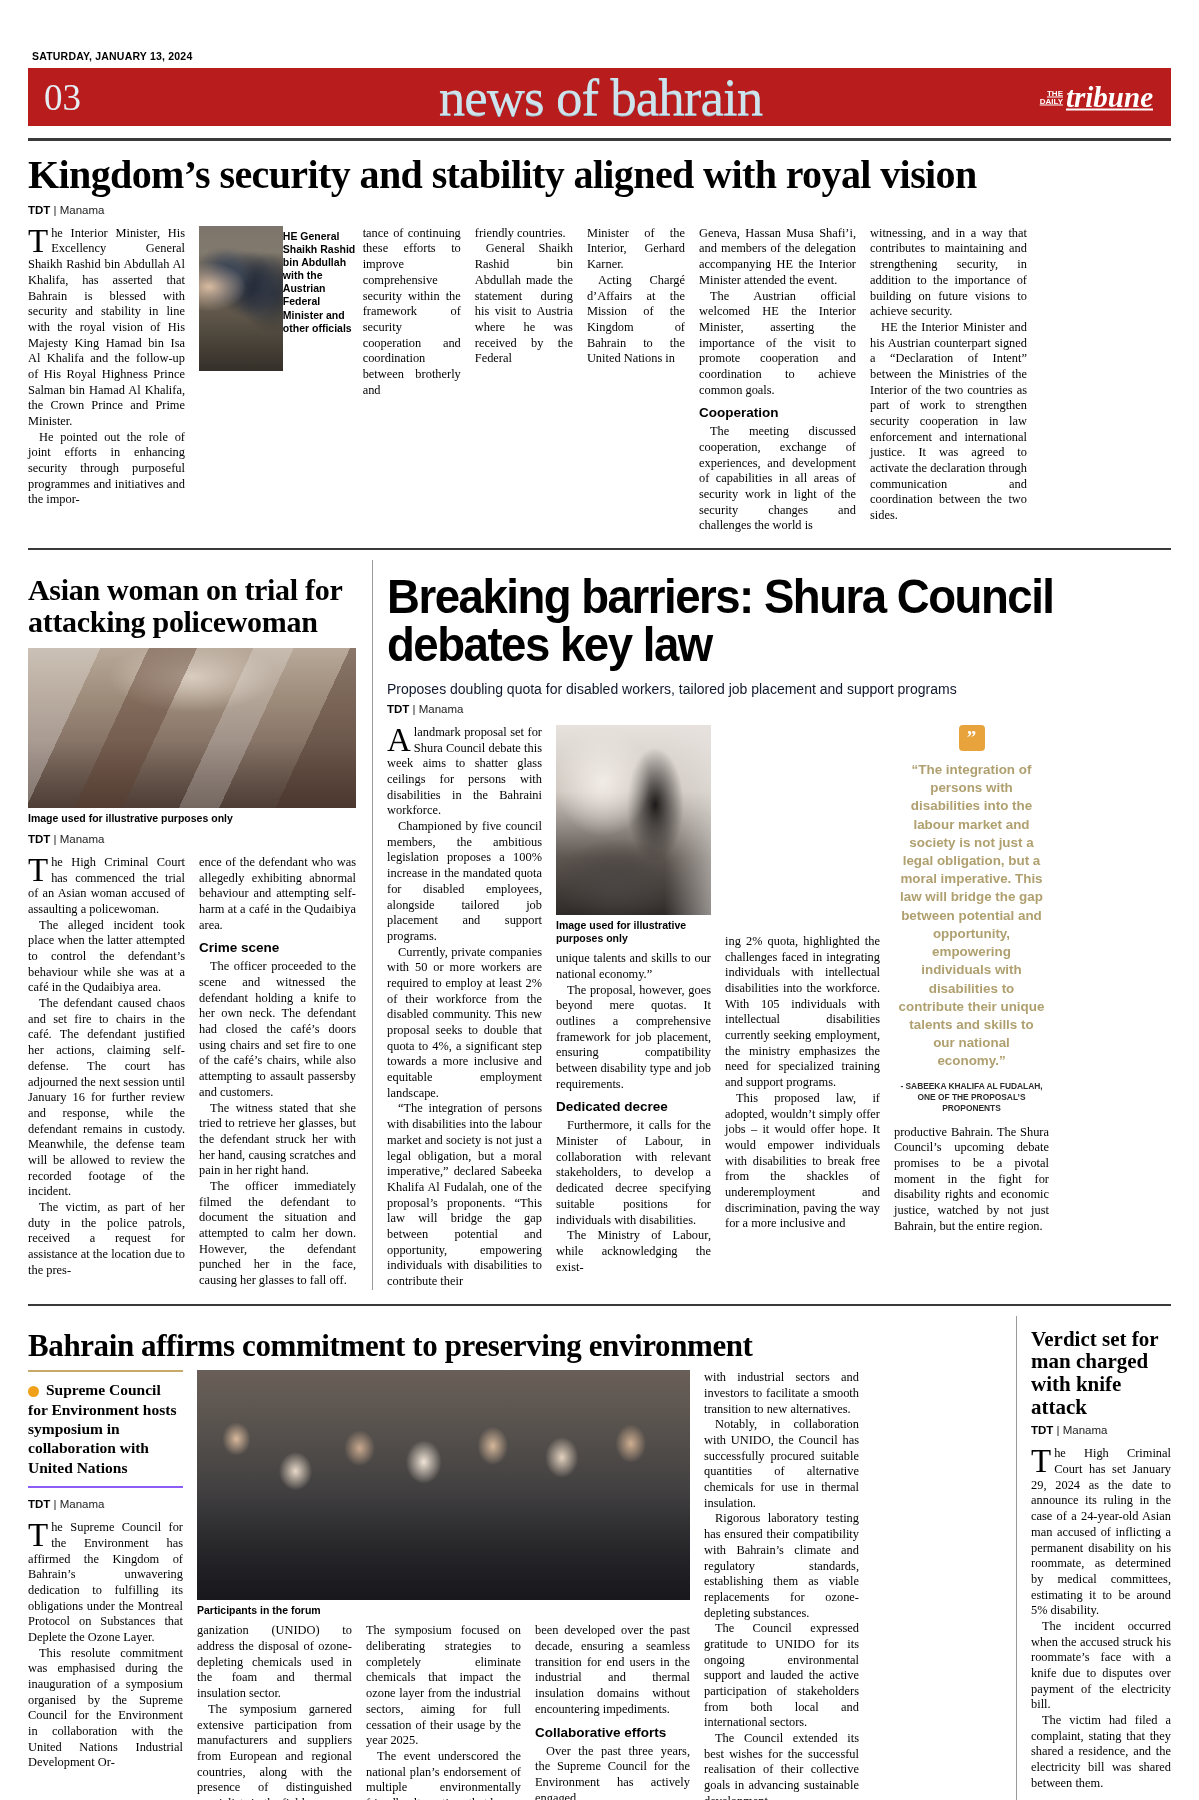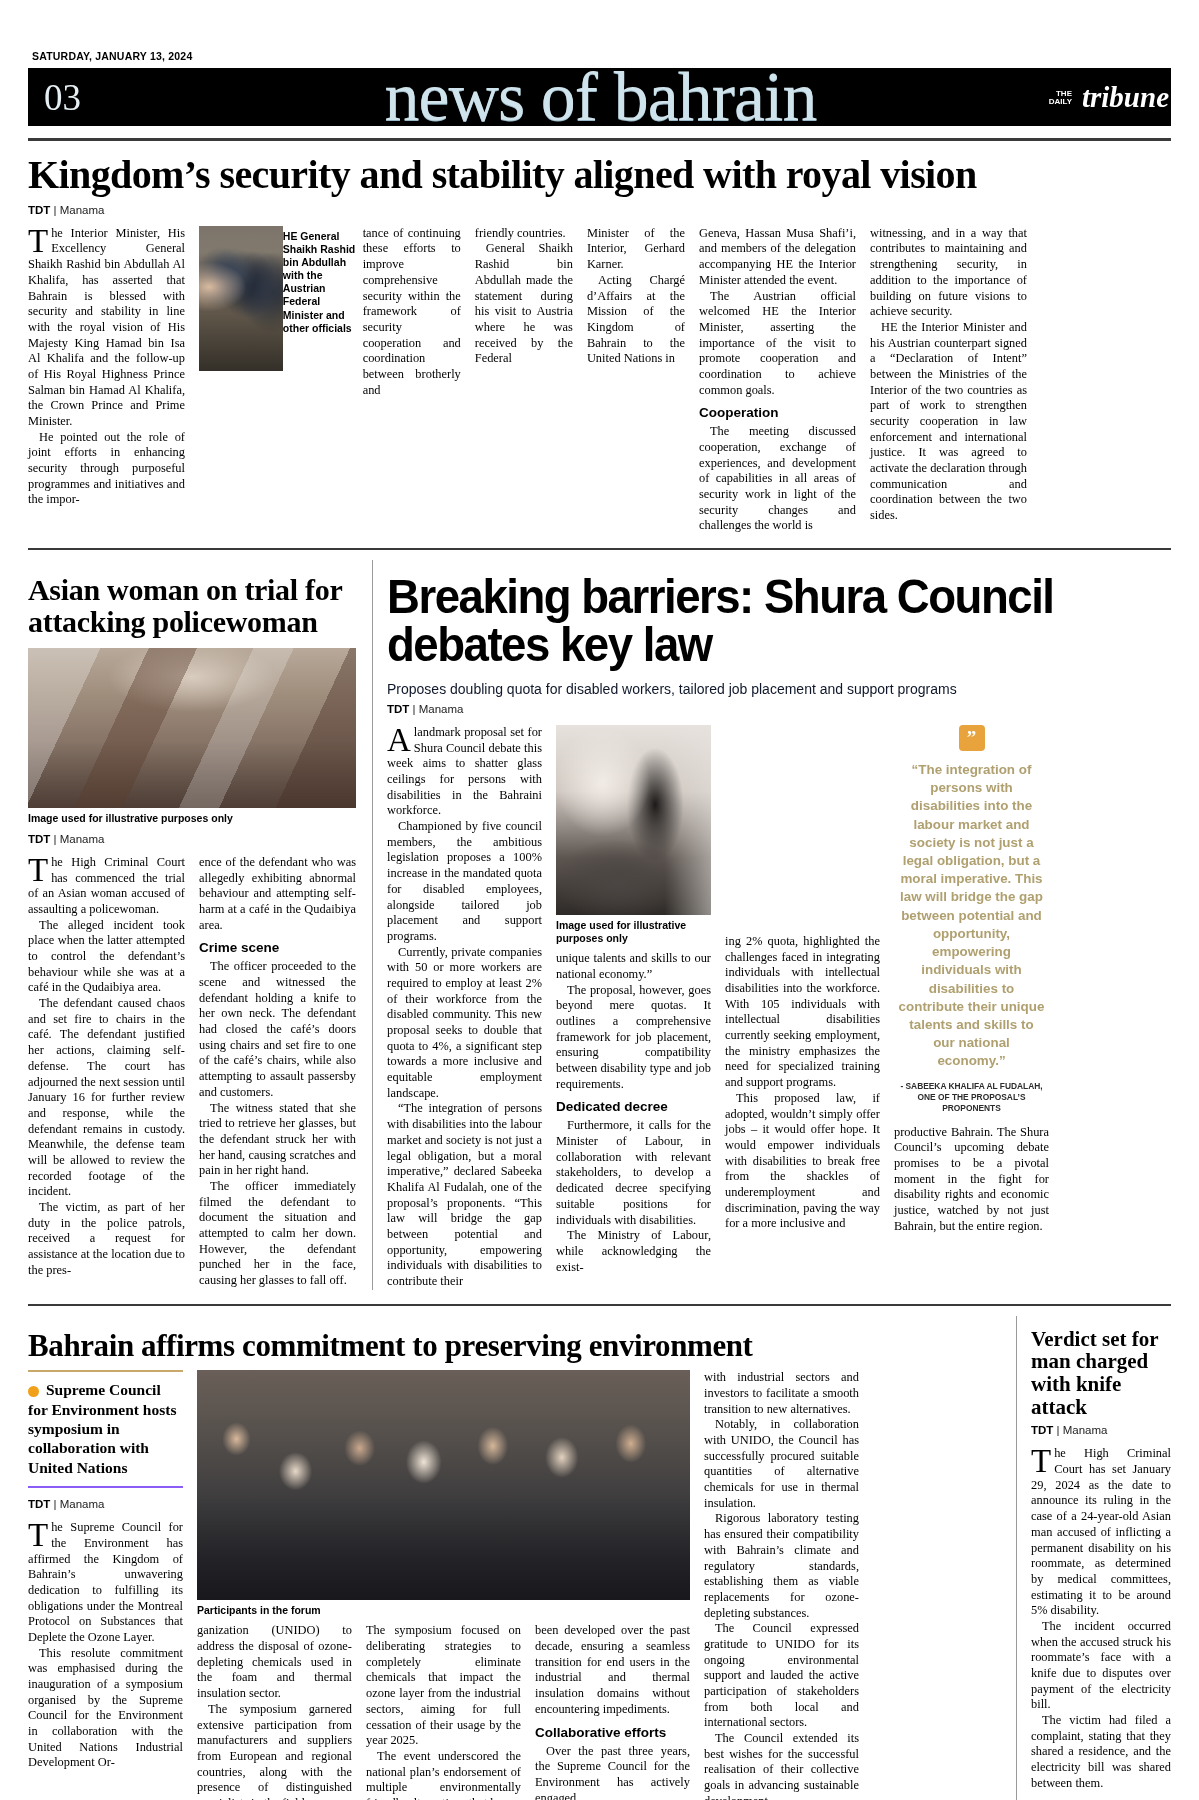--- a/index.html
+++ b/index.html
@@ -13,37 +13,37 @@
   }
   .page { position:relative; width:1199px; height:1420px; padding:0 28px; }
 
   
   .dateline {
     font-family:"Liberation Sans", sans-serif;
     font-weight:700; font-size:10.5px; letter-spacing:.2px;
     padding:50px 0 6px 4px;
   }
   .masthead {
-    position:relative; height:58px; background:#000000;
+    position:relative; height:58px; background:#b91c1c;
     display:flex; align-items:center;
   }
   .masthead .pagenum {
     font-family:"Liberation Serif", serif;
     font-size:37px; color:#e4eef3; line-height:1;
     padding-left:16px; width:210px;
   }
   .masthead .wordmark {
     position:absolute; left:2px; right:0; text-align:center;
     font-family:"Liberation Serif", serif;
-    font-size:70px; color:#cfe3ec; letter-spacing:-1px;
+    font-size:53px; color:#cfe3ec; letter-spacing:-1px;
     text-shadow:0 1px 0 #98b7c6;
   }
   .masthead .brand {
-    position:absolute; right:2px; top:50%; transform:translateY(-50%);
-    display:flex; align-items:center; gap:10px; color:#fff;
+    position:absolute; right:18px; top:50%; transform:translateY(-50%);
+    display:flex; align-items:center; gap:3px; color:#fff;text-decoration:underline;
   }
   .masthead .brand .small {
     font-family:"Liberation Sans", sans-serif;
     font-size:8px; font-weight:700; line-height:8px; text-align:right;
   }
   .masthead .brand .big {
     font-family:"Liberation Serif", serif;
     font-weight:700; font-size:29px; font-style:italic; line-height:1;
   }
   .rule-thick { border-top:3px solid #3a3a3a; margin-top:12px; }

